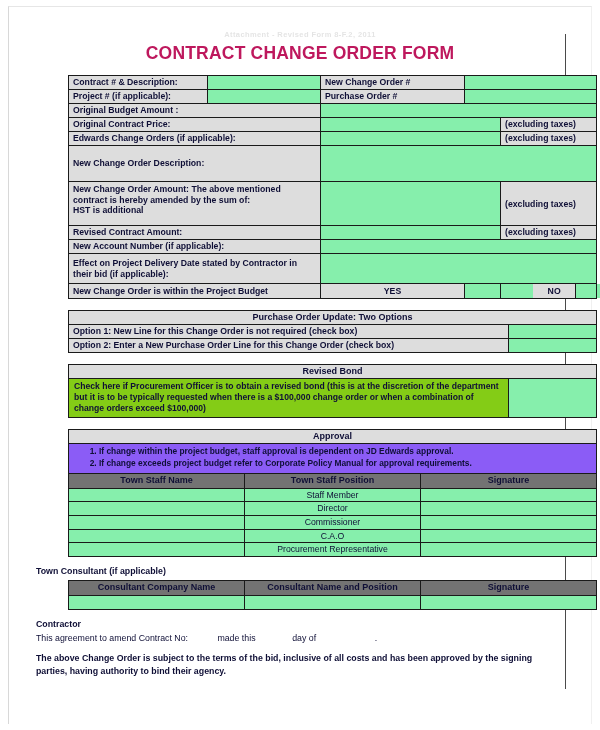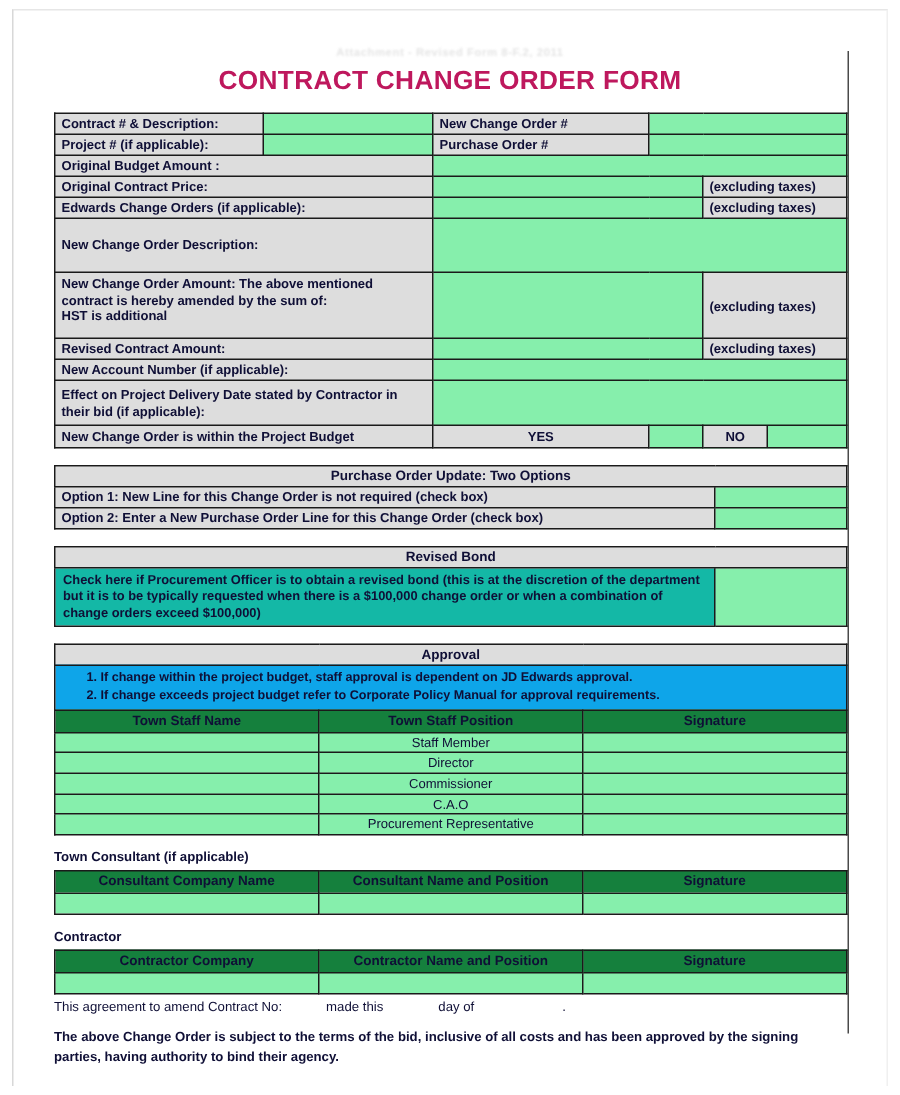--- a/index.html
+++ b/index.html
@@ -52,20 +52,21 @@
     font-weight:bold;
     letter-spacing:0.2px;
     color:#be185d;
     margin:0 0 11px 0;
   }
 
   table{
     border-collapse:collapse;
     width:528px;
     table-layout:fixed;
+    margin-left:32px;
   }
   td, th{
     border:1px solid #1a1a1a;
     font-size:8.7px;
     font-weight:bold;
     padding:1px 4px;
     vertical-align:middle;
     line-height:1.22;
     height:14px;
     color:#0f0f36;
@@ -78,40 +79,40 @@
   .tall-eff{ height:30px; vertical-align:middle; }
   .gap-md{ height:11px; }
 
   .sec-title{
     background:#dddddd;
     text-align:center;
     font-size:9px;
     font-weight:bold;
   }
   .body-cell{
-    background:#14b8a6;
+    background:#84cc16;
     font-size:8.6px;
     font-weight:bold;
     line-height:1.3;
     padding:2px 5px;
   }
   .approval-body{
-    background:#0ea5e9;
+    background:#8b5cf6;
     font-size:8.4px;
     font-weight:bold;
     padding:2px 6px 3px 6px;
     line-height:1.35;
   }
   .approval-body ol{
     margin:0; padding-left:24px;
   }
   .approval-body li{ margin:0.5px 0; }
 
   .th-head{
-    background:#15803d;
+    background:#737373;
     text-align:center;
     font-size:9px;
     font-weight:bold;
     height:15px;
   }
   .staff-row td{ height:12.5px; }
 
   .sub-head{
     font-size:8.8px;
     font-weight:bold;
@@ -330,36 +331,17 @@
       </tr>
       <tr>
         <td class="fill"></td>
         <td class="fill"></td>
         <td class="fill"></td>
       </tr>
     </tbody>
   </table>
 
   <div class="sub-head">Contractor</div>
-  <table>
-    <colgroup>
-        <col style="width:176px">
-        <col style="width:176px">
-        <col style="width:176px">
-      </colgroup>
-    <tbody>
-      <tr>
-        <td class="th-head">Contractor Company</td>
-        <td class="th-head">Contractor Name and Position</td>
-        <td class="th-head">Signature</td>
-      </tr>
-      <tr>
-        <td class="fill"></td>
-        <td class="fill"></td>
-        <td class="fill"></td>
-      </tr>
-    </tbody>
-  </table>
 
   <div class="agree-line">This agreement to amend Contract No:            made this               day of                        .</div>
   <div class="para">The above Change Order is subject to the terms of the bid, inclusive of all costs and has been approved by the signing parties, having authority to bind their agency.</div>
 
 </div>
 
 </body></html>

